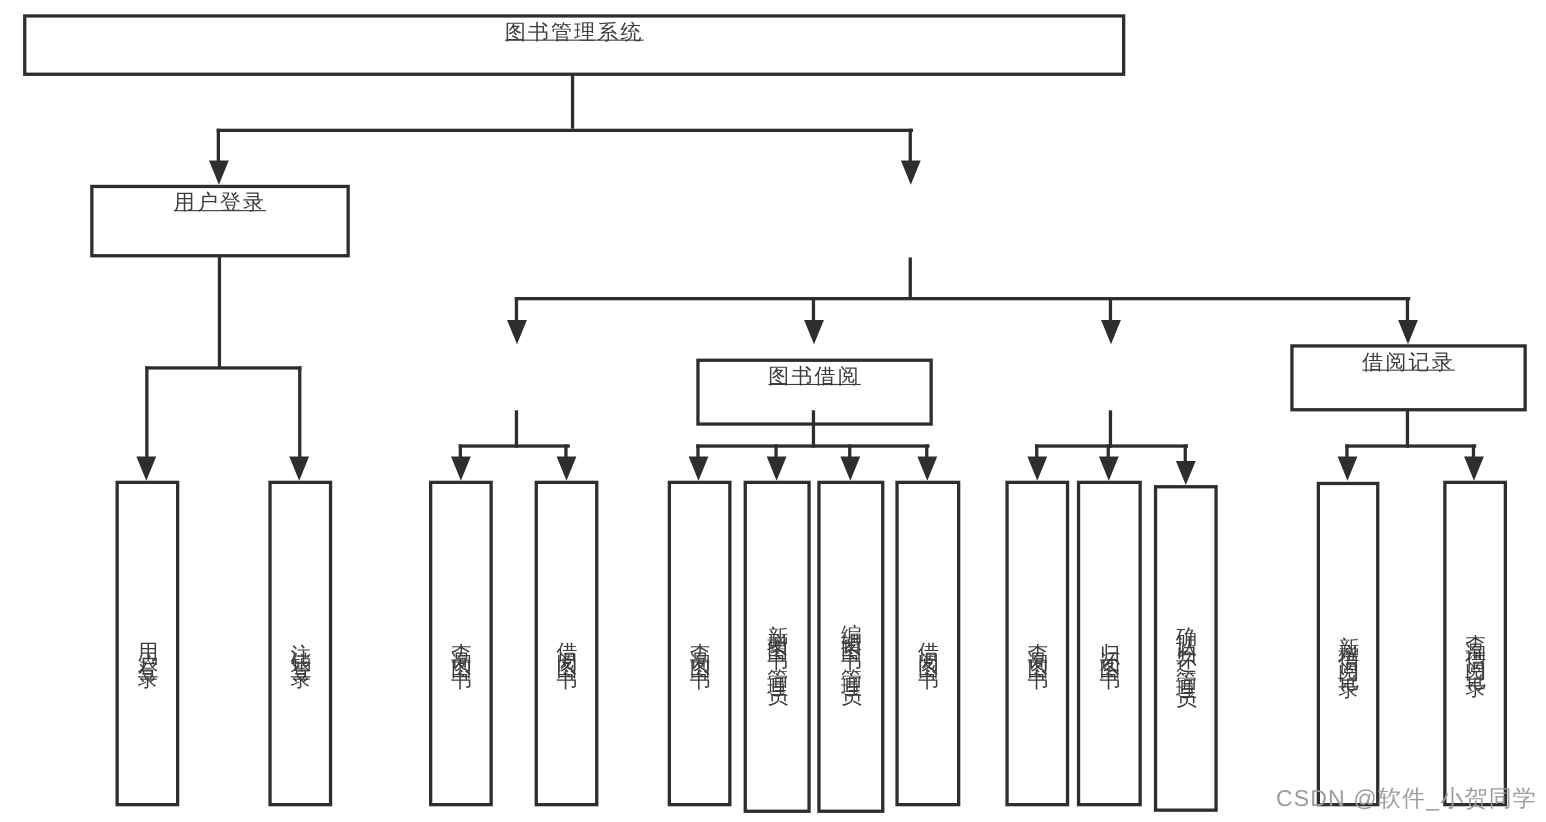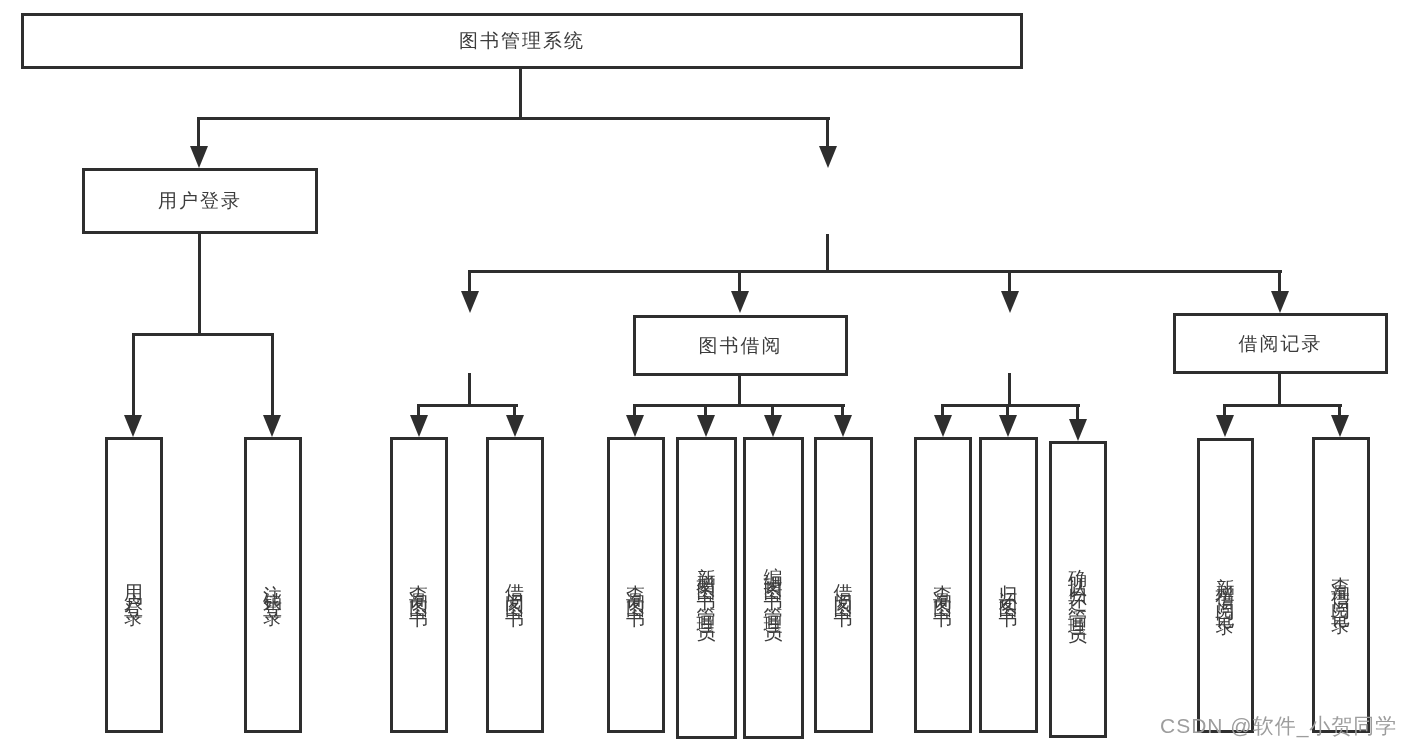--- a/index.html
+++ b/index.html
@@ -9,24 +9,25 @@
     background:#ffffff;
     overflow:hidden;
     font-family:"Liberation Sans","DejaVu Sans",sans-serif;
     color:#3c3c3c;
   }
   .box{
     position:absolute;
     box-sizing:border-box;
     border:3px solid #2e2e2e;
     background:#ffffff;
-    display:flex;align-items:center;justify-content:center;
+    display:flex;align-items:flex-start;justify-content:center;
     font-size:19px;
     letter-spacing:2px;
     white-space:nowrap;
+    text-decoration:underline;
   }
   .vbox{
     position:absolute;
     box-sizing:border-box;
     border:3px solid #2e2e2e;
     background:#ffffff;
     display:flex;align-items:center;justify-content:center;
   }
   .vbox span{
     writing-mode:vertical-rl;
@@ -85,21 +86,21 @@
   <div class="hl" style="left:468px;top:270px;width:814px;"></div>
   <div class="vl" style="left:468px;top:270px;height:22px;"></div>
   <div class="ar" style="left:461px;top:291px;"></div>
   <div class="vl" style="left:738px;top:270px;height:22px;"></div>
   <div class="ar" style="left:731px;top:291px;"></div>
   <div class="vl" style="left:1008px;top:270px;height:22px;"></div>
   <div class="ar" style="left:1001px;top:291px;"></div>
   <div class="vl" style="left:1278px;top:270px;height:22px;"></div>
   <div class="ar" style="left:1271px;top:291px;"></div>
 
-  <div class="box" style="left:633px;top:315px;width:215px;height:61px;">
+  <div class="box" style="left:633px;top:326px;width:215px;height:61px;">
     <span>图书借阅</span>
   </div>
   <div class="box" style="left:1173px;top:313px;width:215px;height:61px;">
     <span>借阅记录</span>
   </div>
 
   <div class="vl" style="left:468px;top:373px;height:34px;"></div>
   <div class="vl" style="left:738px;top:373px;height:34px;"></div>
   <div class="vl" style="left:1008px;top:373px;height:34px;"></div>
   <div class="vl" style="left:1278px;top:373px;height:34px;"></div>

